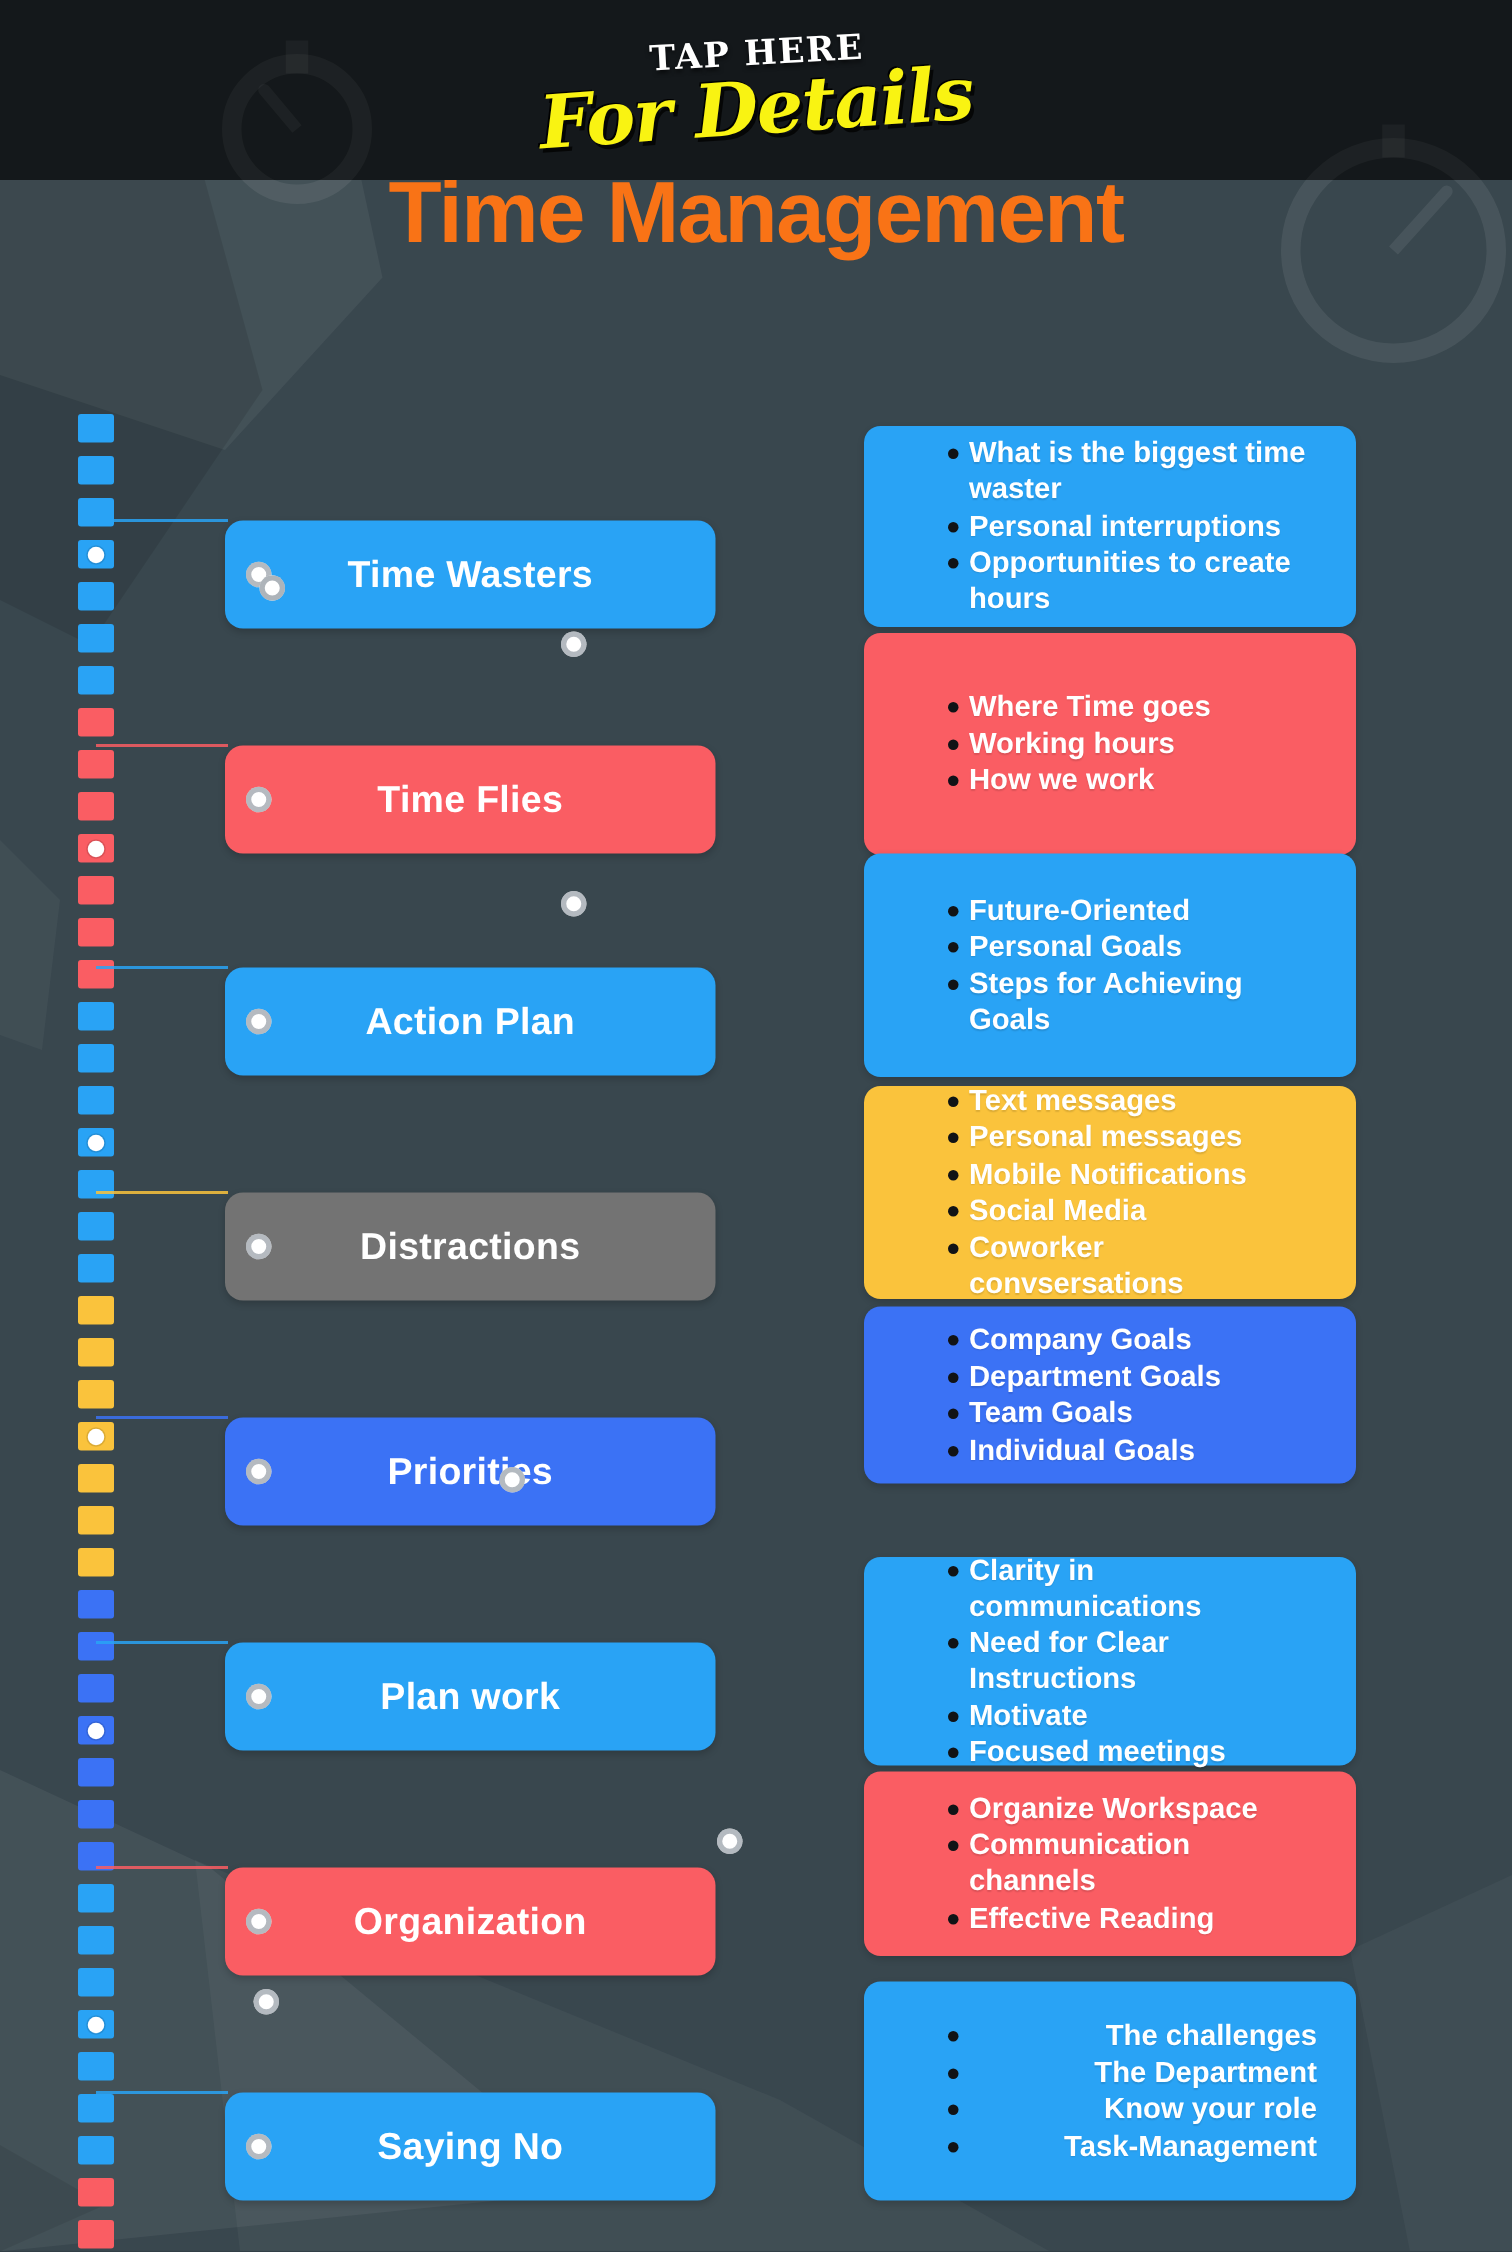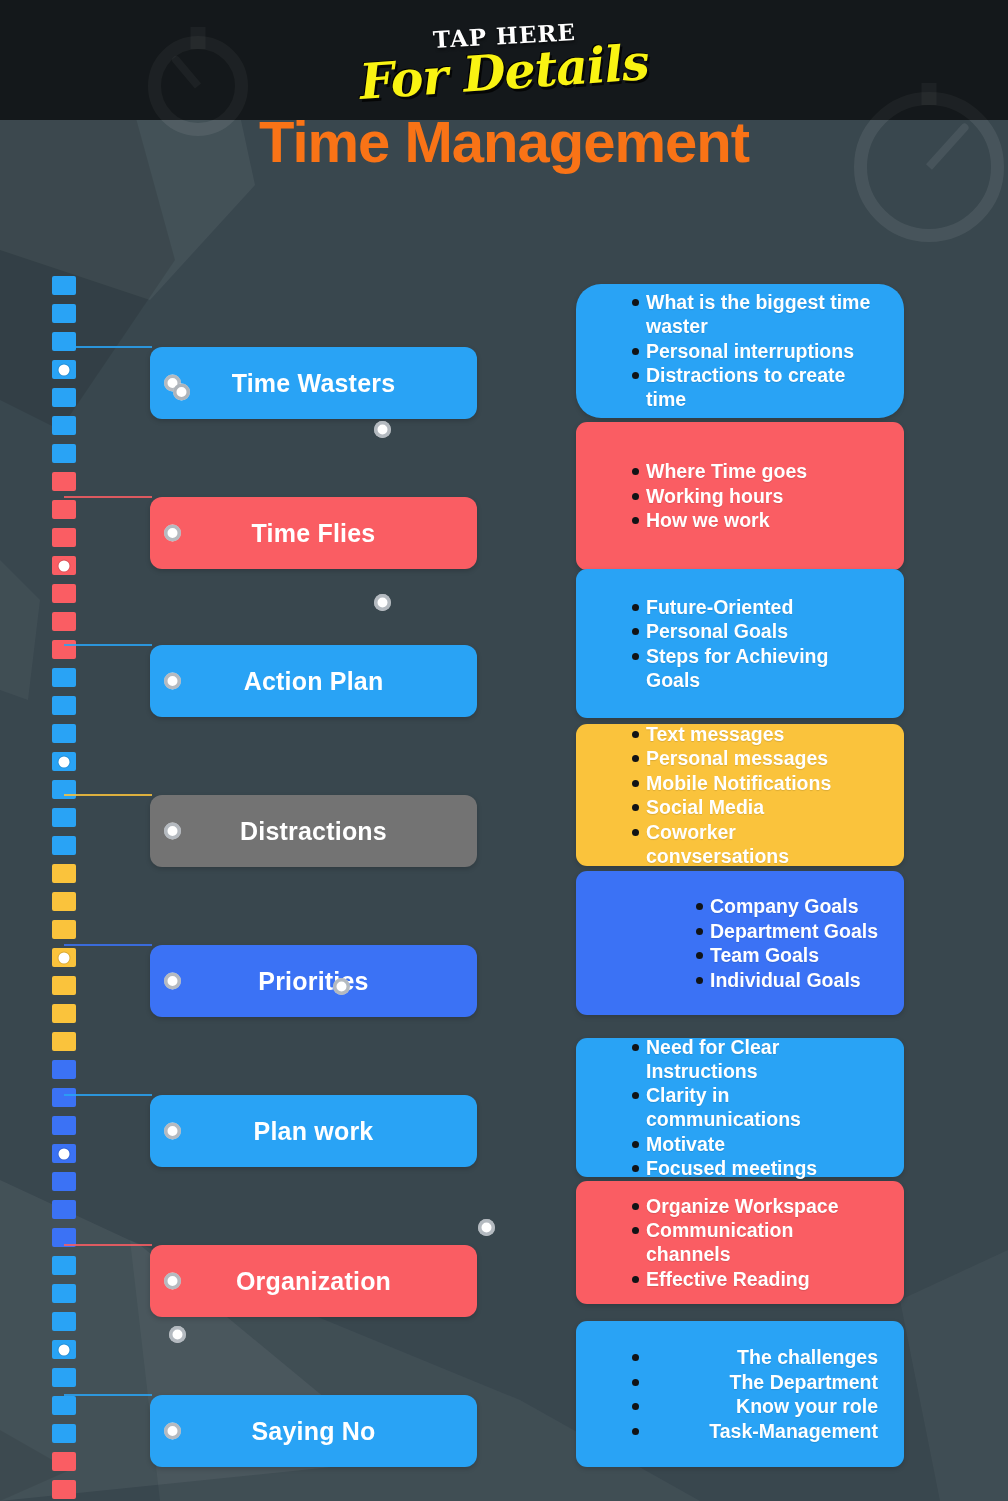--- a/index.html
+++ b/index.html
@@ -248,25 +248,25 @@
     <div class="tick" style="background: rgb(250, 93, 99);"></div>
   </div>
 
 <div id="rows">
     <div class="row">
       <div class="connector" style="top: 346px; width: 88px; background: rgb(41, 163, 245);"></div>
       <div class="label-box" style="top: 311px; height: 72px; background: rgb(41, 163, 245);">
         <span class="node dual"></span>
         <span>Time Wasters</span>
       </div>
-      <div class="detail-box" style="top: 284px; height: 134px; background: rgb(41, 163, 245); border-radius: 25px;">
+      <div class="detail-box" style="top: 284px; height: 134px; background: rgb(41, 163, 245);">
         <ul>
           <li>What is the biggest time waster</li>
           <li>Personal interruptions</li>
-          <li>Distractions to create time</li>
+          <li>Opportunities to create hours</li>
         </ul>
       </div>
     </div>
     <div class="row">
       <div class="connector" style="top: 496px; width: 88px; background: rgb(250, 93, 99);"></div>
       <div class="label-box" style="top: 461px; height: 72px; background: rgb(250, 93, 99);">
         <span class="node"></span>
         <span>Time Flies</span>
       </div>
       <div class="detail-box" style="top: 422px; height: 148px; background: rgb(250, 93, 99);">
@@ -306,39 +306,39 @@
           <li>Coworker convsersations</li>
         </ul>
       </div>
     </div>
     <div class="row">
       <div class="connector" style="top: 944px; width: 88px; background: rgb(59, 114, 245);"></div>
       <div class="label-box" style="top: 909px; height: 72px; background: rgb(59, 114, 245);">
         <span class="node"></span>
         <span>Priorities</span>
       </div>
-      <div class="detail-box" style="top: 871px; height: 144px; background: rgb(59, 114, 245); align-items: flex-end;">
+      <div class="detail-box" style="top: 871px; height: 118px; background: rgb(59, 114, 245);">
         <ul>
           <li>Company Goals</li>
           <li>Department Goals</li>
           <li>Team Goals</li>
           <li>Individual Goals</li>
         </ul>
       </div>
     </div>
     <div class="row">
       <div class="connector" style="top: 1094px; width: 88px; background: rgb(41, 163, 245);"></div>
       <div class="label-box" style="top: 1059px; height: 72px; background: rgb(41, 163, 245);">
         <span class="node"></span>
         <span>Plan work</span>
       </div>
       <div class="detail-box" style="top: 1038px; height: 139px; background: rgb(41, 163, 245);">
         <ul>
+          <li>Clarity in communications</li>
           <li>Need for Clear Instructions</li>
-          <li>Clarity in communications</li>
           <li>Motivate</li>
           <li>Focused meetings</li>
         </ul>
       </div>
     </div>
     <div class="row">
       <div class="connector" style="top: 1244px; width: 88px; background: rgb(250, 93, 99);"></div>
       <div class="label-box" style="top: 1209px; height: 72px; background: rgb(250, 93, 99); text-align: center;">
         <span class="node"></span>
         <span>Organization</span>

